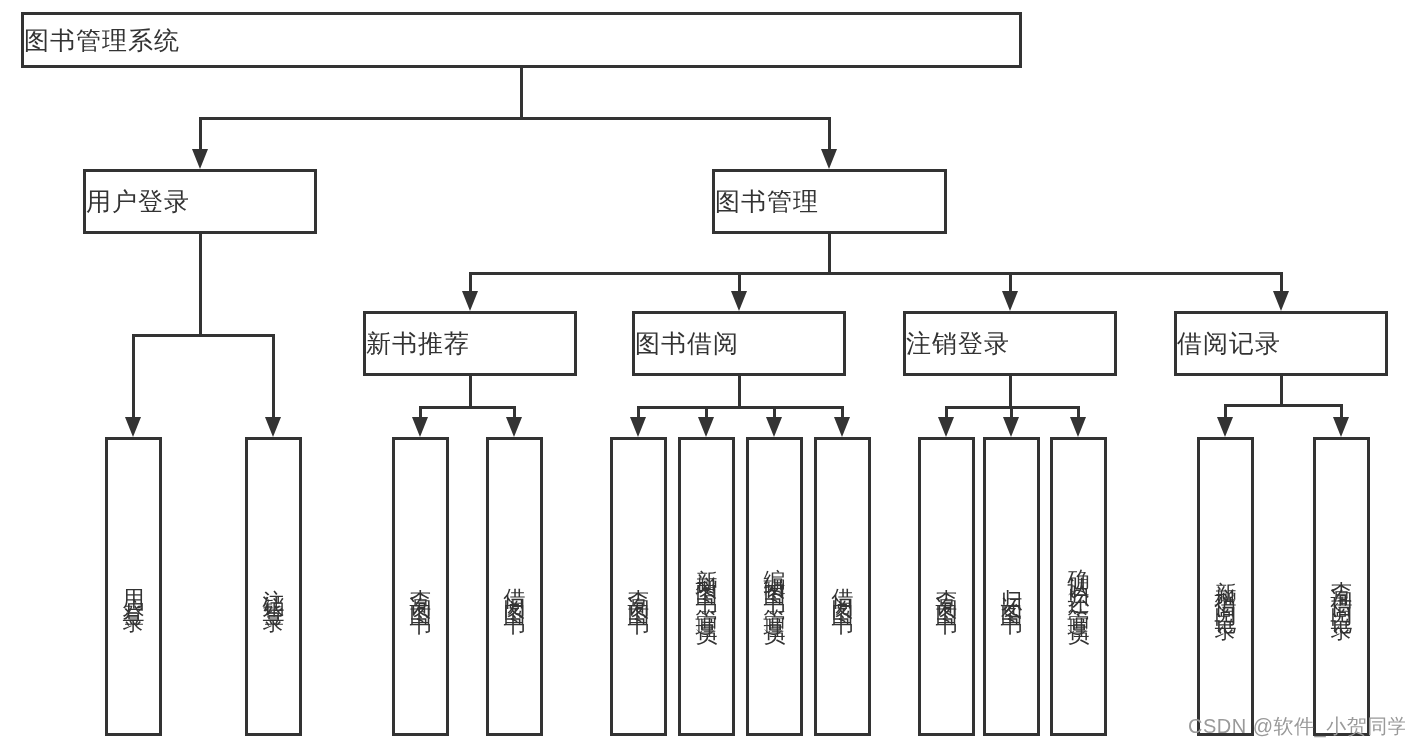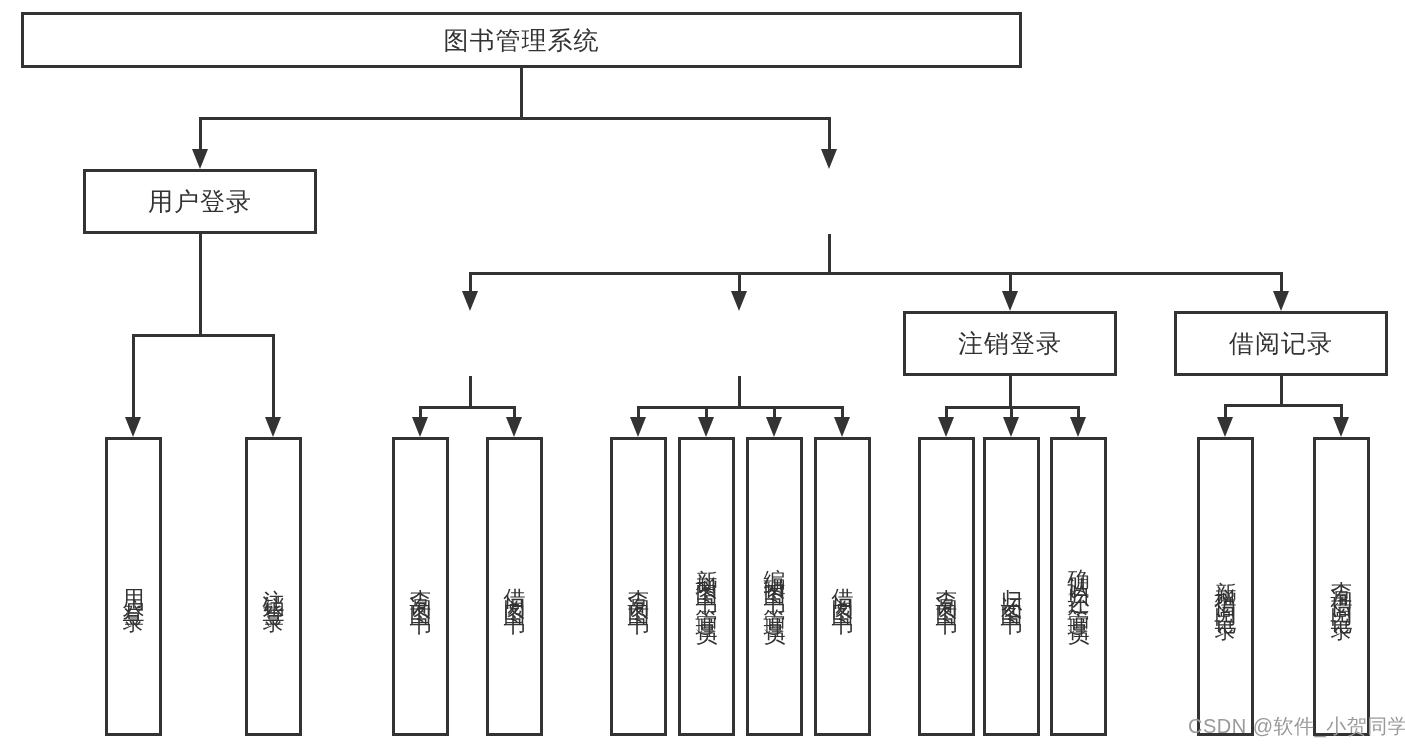--- a/index.html
+++ b/index.html
@@ -17,21 +17,20 @@
     height: 747px;
     background: var(--bg-color);
     overflow: hidden;
   }
   .box {
     position: absolute;
     border: 3px solid var(--line-color);
     background: var(--bg-color);
     display: flex;
     align-items: center;
-    justify-content: center;
     color: var(--text-color);
     font-size: 25px;
     letter-spacing: 1px;
     white-space: nowrap;
   }
   .leaf {
     position: absolute;
     top: 437px;
     width: 57px;
     height: 299px;
@@ -81,40 +80,49 @@
 
   <div class="vl" style="left:520px; top:68px; height:50px;"></div>
   <div class="hl" style="left:199px; top:117px; width:632px;"></div>
   <div class="vl" style="left:199px; top:117px; height:33px;"></div>
   <div class="arr" style="left:192px; top:149px;"></div>
   <div class="vl" style="left:828px; top:117px; height:33px;"></div>
   <div class="arr" style="left:821px; top:149px;"></div>
 
   <div class="box" style="left:83px; top:169px; width:234px; height:65px;">
     <span>用户登录</span>
+  </div>
+  <div class="box" style="left:712px; top:169px; width:235px; height:65px;">
+    <span>图书管理</span>
   </div>
 
   <div class="vl" style="left:199px; top:234px; height:101px;"></div>
   <div class="hl" style="left:132px; top:334px; width:143px;"></div>
   <div class="vl" style="left:132px; top:334px; height:84px;"></div>
   <div class="arr" style="left:125px; top:417px;"></div>
   <div class="vl" style="left:272px; top:334px; height:84px;"></div>
   <div class="arr" style="left:265px; top:417px;"></div>
 
   <div class="vl" style="left:828px; top:234px; height:40px;"></div>
   <div class="hl" style="left:469px; top:272px; width:814px;"></div>
   <div class="vl" style="left:469px; top:272px; height:21px;"></div>
   <div class="arr" style="left:462px; top:291px;"></div>
   <div class="vl" style="left:738px; top:272px; height:21px;"></div>
   <div class="arr" style="left:731px; top:291px;"></div>
   <div class="vl" style="left:1009px; top:272px; height:21px;"></div>
   <div class="arr" style="left:1002px; top:291px;"></div>
   <div class="vl" style="left:1280px; top:272px; height:21px;"></div>
   <div class="arr" style="left:1273px; top:291px;"></div>
 
+  <div class="box" style="left:363px; top:311px; width:214px; height:65px;">
+    <span>新书推荐</span>
+  </div>
+  <div class="box" style="left:632px; top:311px; width:214px; height:65px;">
+    <span>图书借阅</span>
+  </div>
   <div class="box" style="left:903px; top:311px; width:214px; height:65px;">
     <span>注销登录</span>
   </div>
   <div class="box" style="left:1174px; top:311px; width:214px; height:65px;">
     <span>借阅记录</span>
   </div>
 
   <div class="vl" style="left:469px; top:376px; height:33px;"></div>
   <div class="hl" style="left:419px; top:406px; width:97px;"></div>
   <div class="vl" style="left:419px; top:406px; height:13px;"></div>

